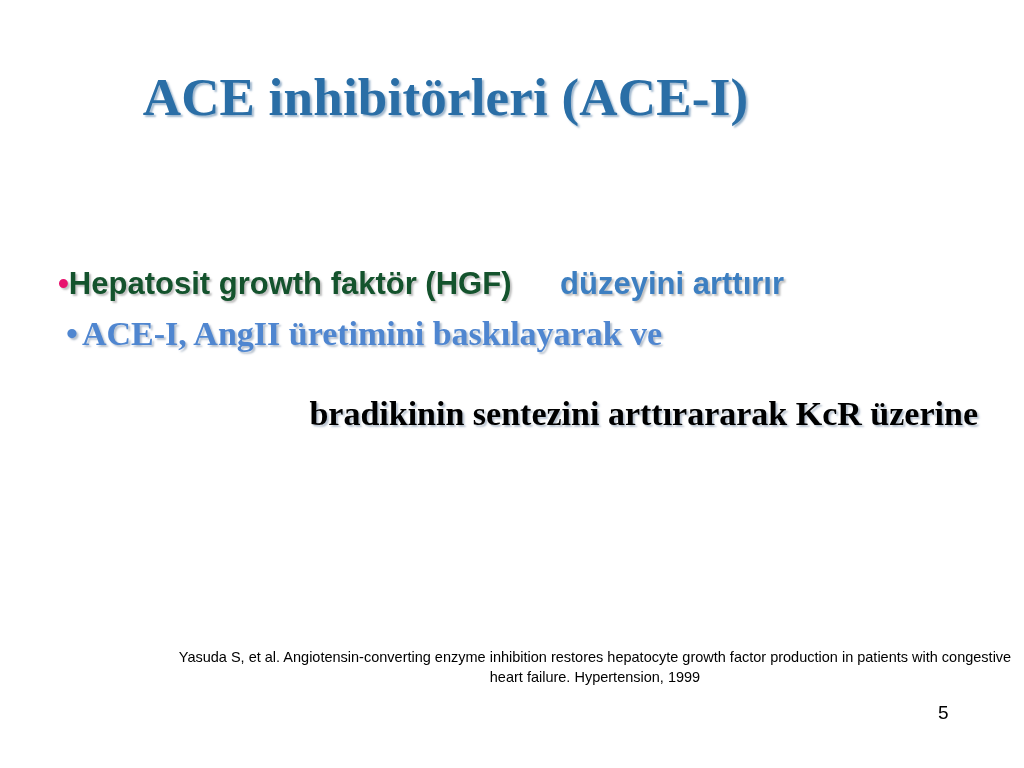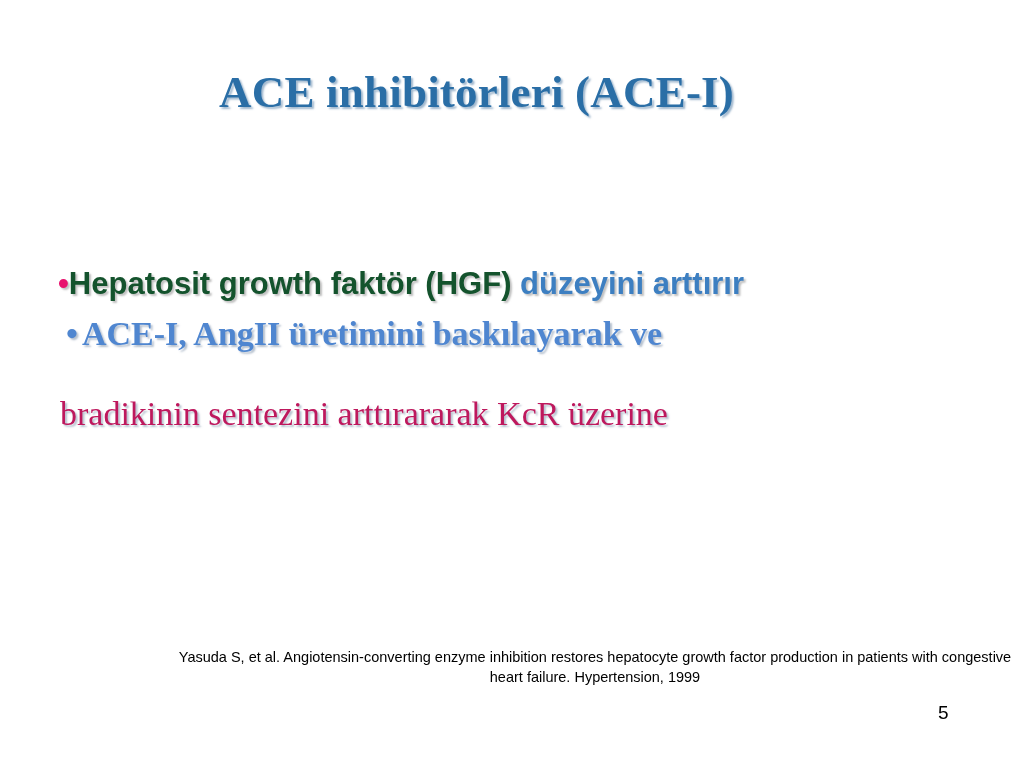--- a/index.html
+++ b/index.html
@@ -23,26 +23,25 @@
 
   
   .slide-title {
     position: absolute;
     top: 68px;
     left: 0;
     width: 891px;
     text-align: center;
     font-family: "Liberation Serif", serif;
     font-weight: bold;
-    font-size: 45px;
+    font-size: 53px;
     line-height: 1.1;
     color: #2a6ea6;
     text-shadow: 2px 2px 2px rgba(130,160,190,0.75);
     letter-spacing: 0.2px;
-    padding-left: 31px;
   }
 
   
   .body-block {
     position: absolute;
     top: 268px;
     left: 58px;
     width: 920px;
   }
 
@@ -61,45 +60,47 @@
   }
   .b1 .dot {
     color: #e8126e;
     font-size: 31px;
   }
   .b1 .pink {
     color: #14532d;
   }
   .b1 .blue {
     color: #3d7fc1;
+    padding-left: 40px;
   }
 
   .b2 {
     font-family: "Liberation Serif", serif;
     font-weight: bold;
     font-size: 34px;
     color: #4f86d0;
     line-height: 1.0;
     margin: 12px 0 0 8px;
     text-shadow: 2px 2px 2px rgba(150,165,185,0.7);
   }
   .b2 .dot {
     font-size: 34px;
     padding-right: 4px;
   }
 
   .cont-line {
     font-family: "Liberation Serif", serif;
-    font-weight: normal;
+    font-weight: bold;
     font-size: 34px;
-    color: #be185d;
+    color: #000000;
     line-height: 1.0;
     text-shadow: 2px 2px 2px rgba(150,165,185,0.7);
     margin: 0;
     padding-left: 2px;
+    text-align: right;
   }
   .gap-1 { height: 46px; }
   .gap-2 { height: 46px; }
 
   
   .citation {
     position: absolute;
     top: 648px;
     left: 170px;
     width: 850px;

